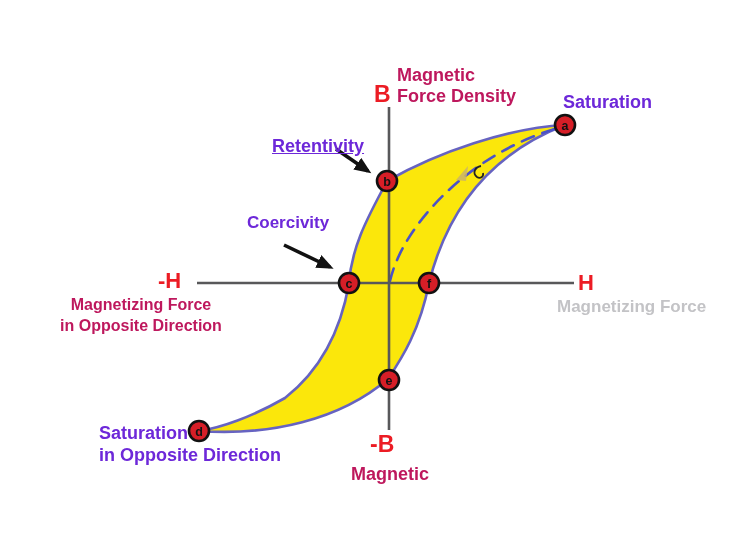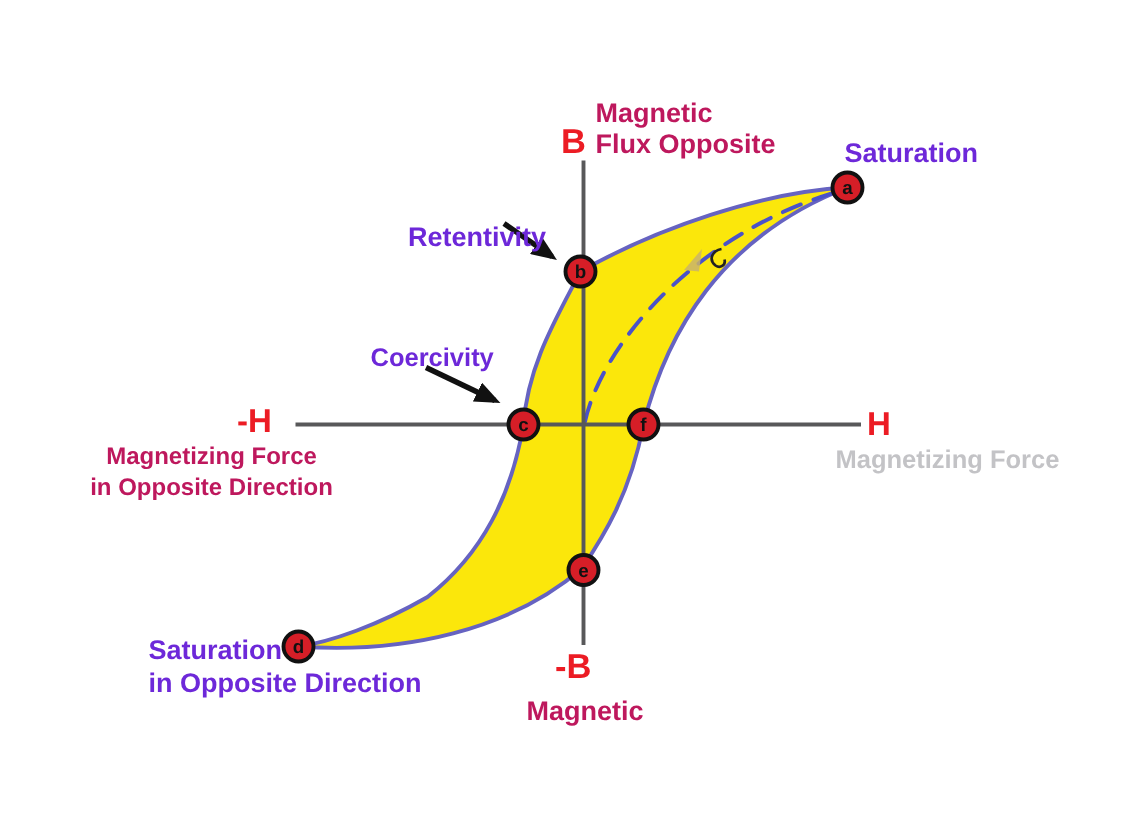--- a/index.html
+++ b/index.html
@@ -75,29 +75,29 @@
       <text x="389" y="384.5" font-size="12.5" font-weight="bold" fill="#111111" text-anchor="middle">e</text>
     </g>
     <g>
       <circle cx="429" cy="283" r="10" fill="#D61E27" stroke="#111111" stroke-width="2.6"></circle>
       <text x="429" y="287.5" font-size="12.5" font-weight="bold" fill="#111111" text-anchor="middle">f</text>
     </g>
   </svg>
 
   <div class="lbl brown sz18" style="left:397px;top:65px;">
     <div>Magnetic</div>
-    <div>Flux Opposite</div>
+    <div>Force Density</div>
   </div>
   <div class="lbl red sym" style="left:374px;top:83px;">B</div>
 
   <div class="lbl orange sz18" style="left:563px;top:92px;">Saturation</div>
 
-  <div class="lbl orange sz18" style="left:272px;top:148px;">Retentivity</div>
+  <div class="lbl orange sz18" style="left:272px;top:136px;text-decoration:underline;">Retentivity</div>
 
-  <div class="lbl orange sz17" style="left:247px;top:228px;">Coercivity</div>
+  <div class="lbl orange sz17" style="left:247px;top:212px;">Coercivity</div>
 
   <div class="lbl red sym" style="left:158px;top:269px;font-size:22px;">-H</div>
   <div class="lbl brown sz16 center" style="left:50px;top:294px;width:182px;">
     <div>Magnetizing Force</div>
     <div>in Opposite Direction</div>
   </div>
 
   <div class="lbl red sym" style="left:578px;top:271px;font-size:22px;">H</div>
   <div class="lbl grayed sz17" style="left:557px;top:296px;">Magnetizing Force</div>
 

